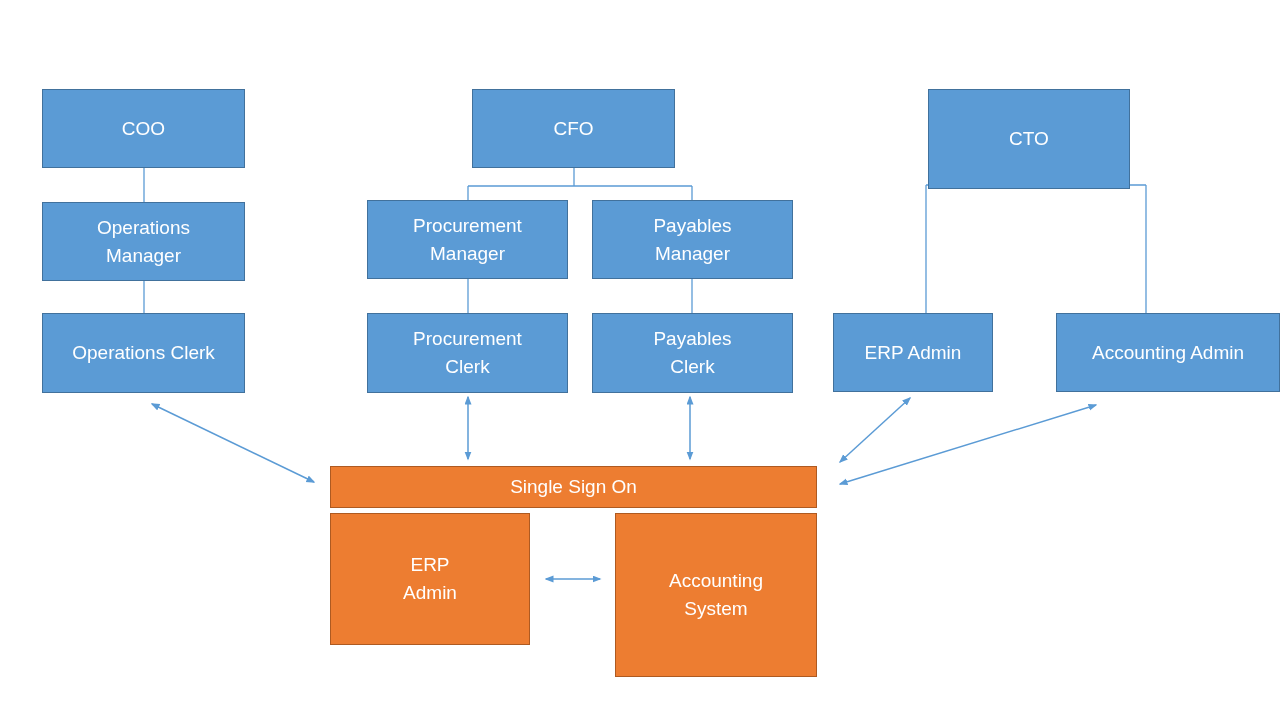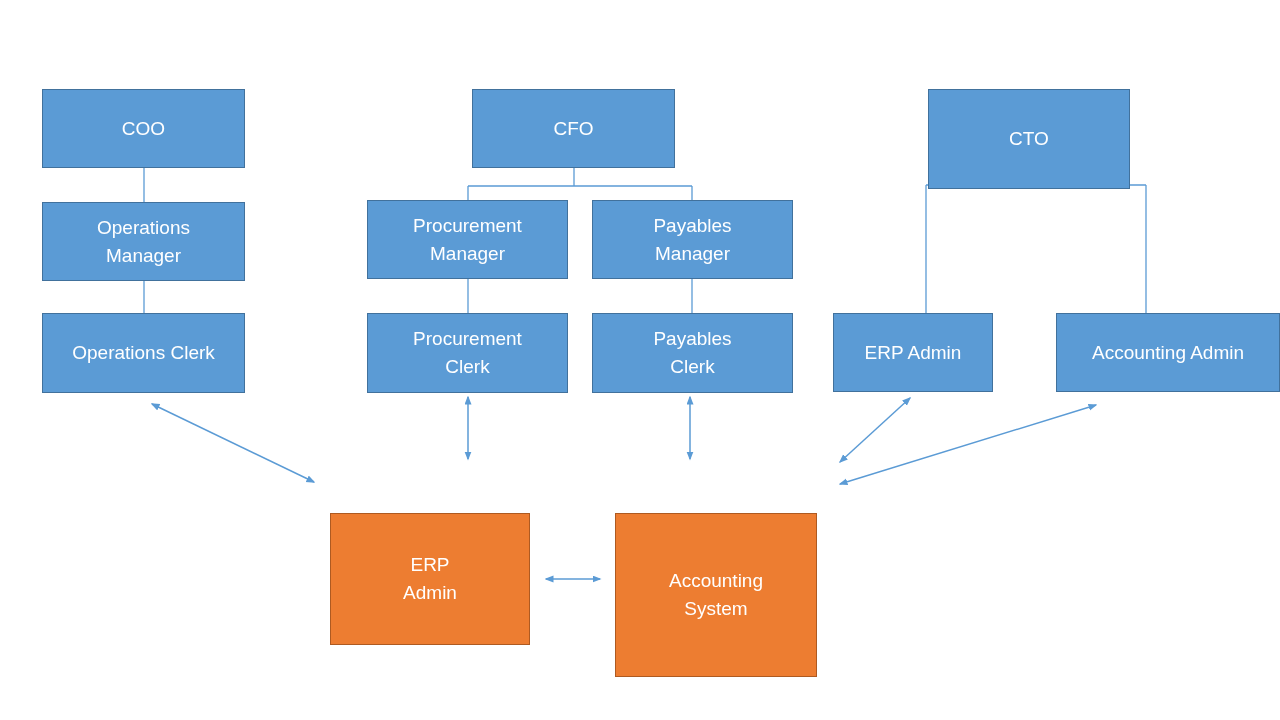--- a/index.html
+++ b/index.html
@@ -117,20 +117,23 @@
   </div>
 
   <div class="node blue" style="left:833px; top:313px; width:160px; height:79px">
     <span class="lbl">ERP Admin</span>
   </div>
 
   <div class="node blue" style="left:1056px; top:313px; width:224px; height:79px">
     <span class="lbl">Accounting Admin</span>
   </div>
 
+  <div class="node orange" style="left:330px; top:466px; width:487px; height:42px">
+    <span class="lbl">Single Sign On</span>
+  </div>
 
   <div class="node orange" style="left:330px; top:513px; width:200px; height:132px">
     <span class="lbl">ERP
 Admin</span>
   </div>
 
   <div class="node orange" style="left:615px; top:513px; width:202px; height:164px">
     <span class="lbl">Accounting
 System</span>
   </div>

